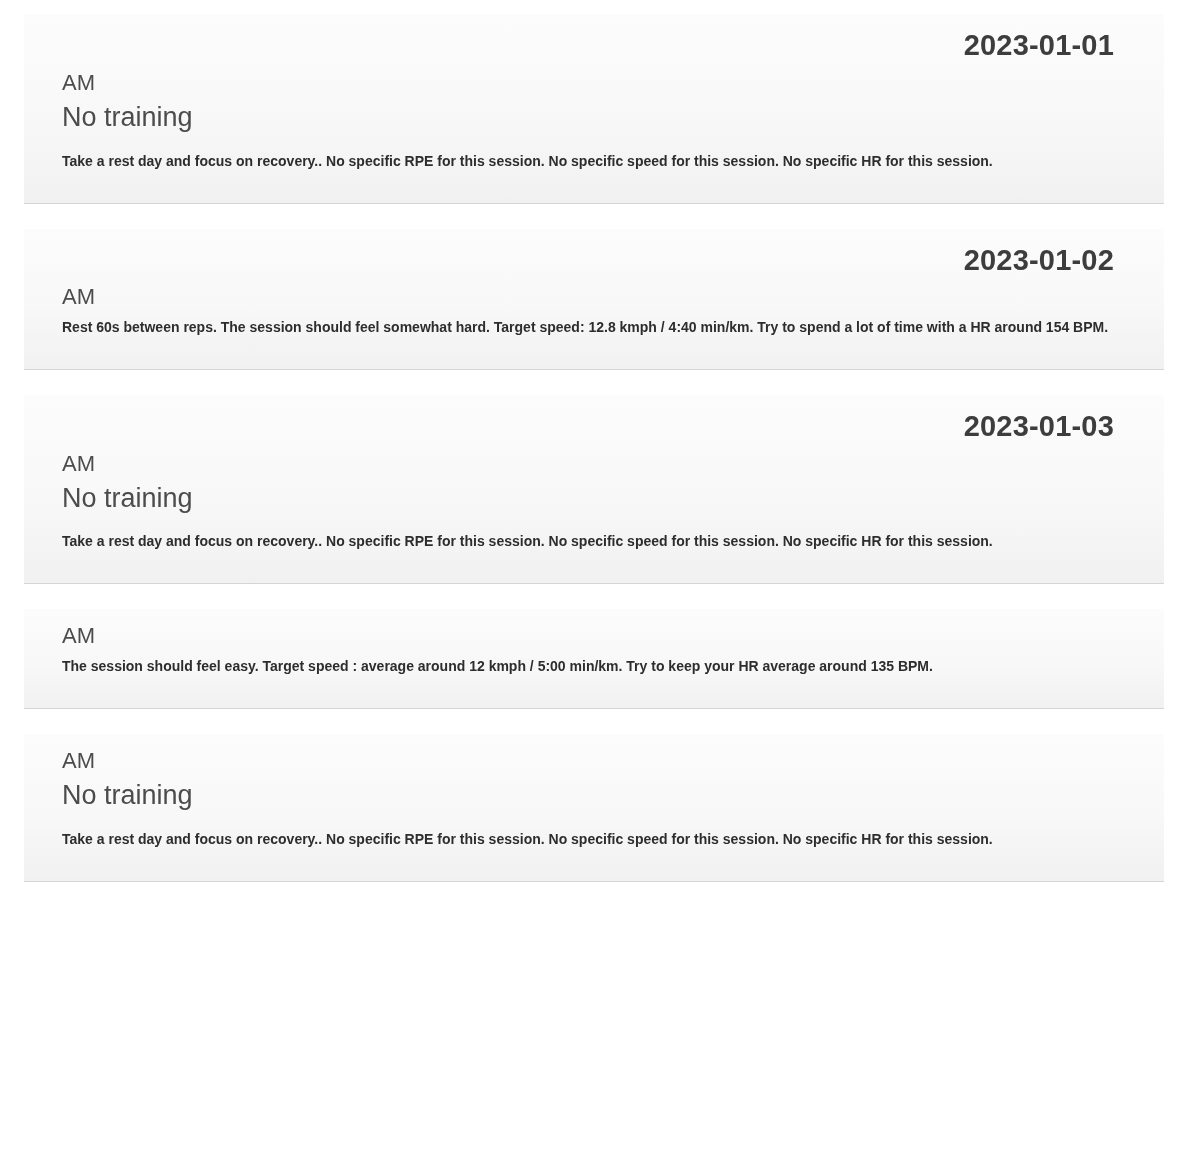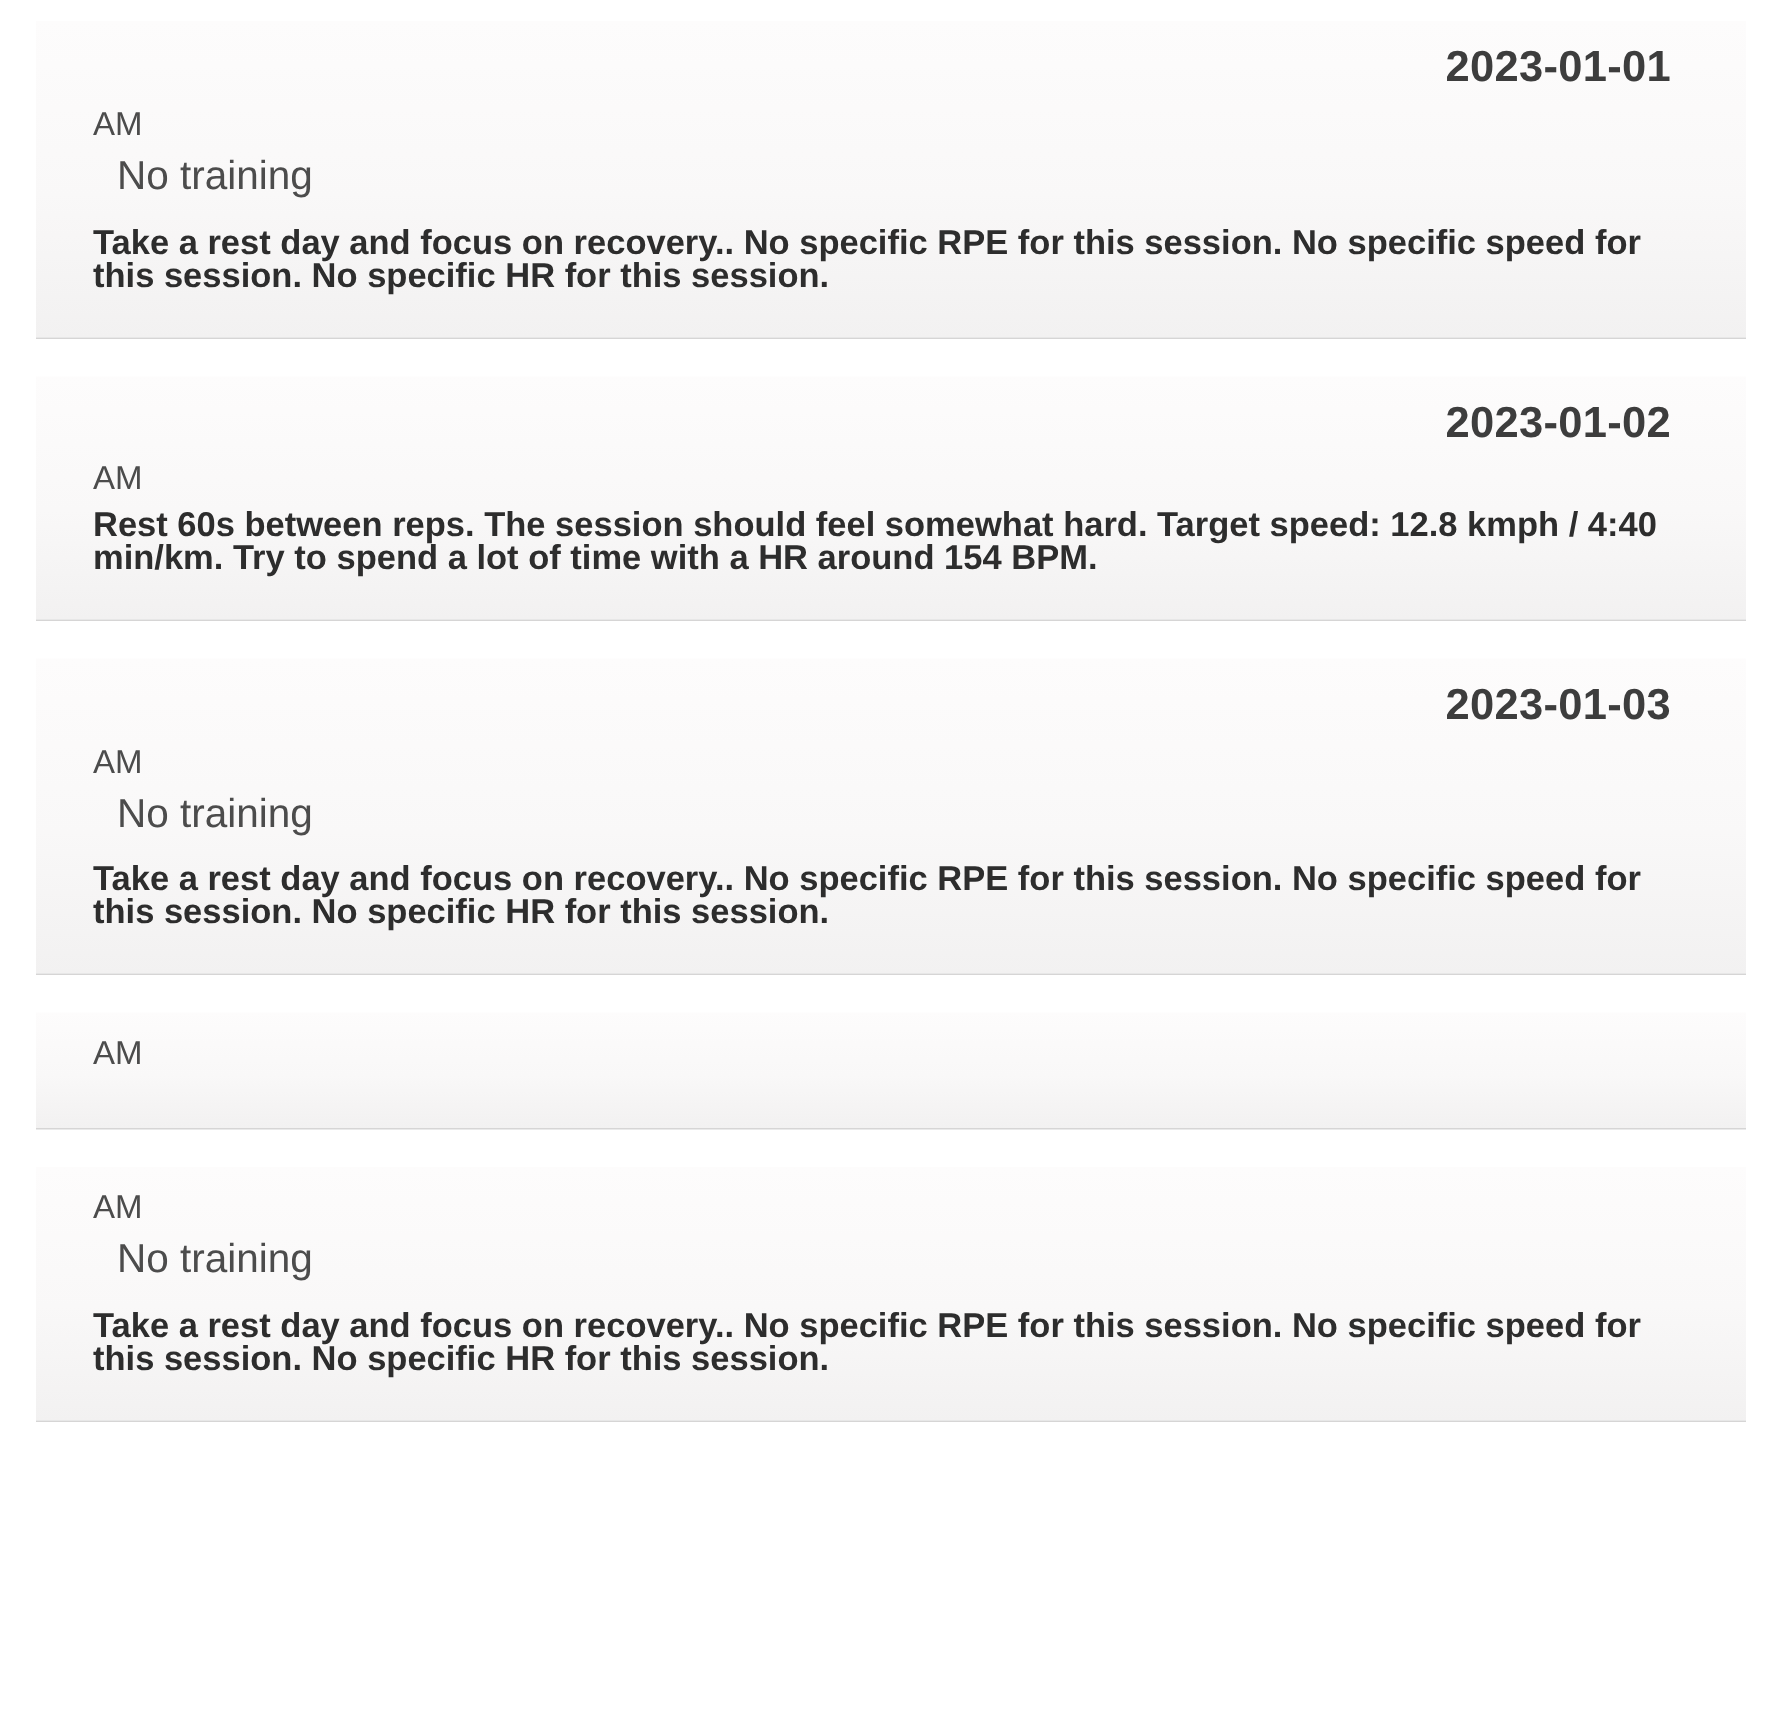--- a/index.html
+++ b/index.html
@@ -37,24 +37,24 @@
     font-weight: 400;
     line-height: 1.2;
     color: var(--subtitle-color, #4c4c4c);
     margin: 0 0 5px 0;
   }
   .session-title {
     font-size: 27px;
     font-weight: 400;
     line-height: 1.2;
     color: var(--subtitle-color, #4c4c4c);
-    margin: 0 0 16px 16px;
+    margin: 0 0 16px 0;
   }
   .session-desc {
-    font-size: 23px;
+    font-size: 14px;
     font-weight: 700;
     line-height: 22px;
     color: var(--desc-color, #2d2d2d);
     margin: 0;
   }
 </style>
 </head>
 <body style="background: rgb(255, 255, 255);">
 
 <div class="plan-list">
@@ -73,20 +73,21 @@
 
   <div class="session-card">
     <div class="session-date">2023-01-03</div>
     <div class="session-time">AM</div>
     <div class="session-title">No training</div>
     <p class="session-desc">Take a rest day and focus on recovery.. No specific RPE for this session. No specific speed for this session. No specific HR for this session.</p>
   </div>
 
   <div class="session-card">
     <div class="session-time">AM</div>
+    <p class="session-desc">The session should feel easy. Target speed : average around 12 kmph / 5:00 min/km. Try to keep your HR average around 135 BPM.</p>
   </div>
 
   <div class="session-card">
     <div class="session-time">AM</div>
     <div class="session-title">No training</div>
     <p class="session-desc">Take a rest day and focus on recovery.. No specific RPE for this session. No specific speed for this session. No specific HR for this session.</p>
   </div>
 </div>
 
 </body></html>

